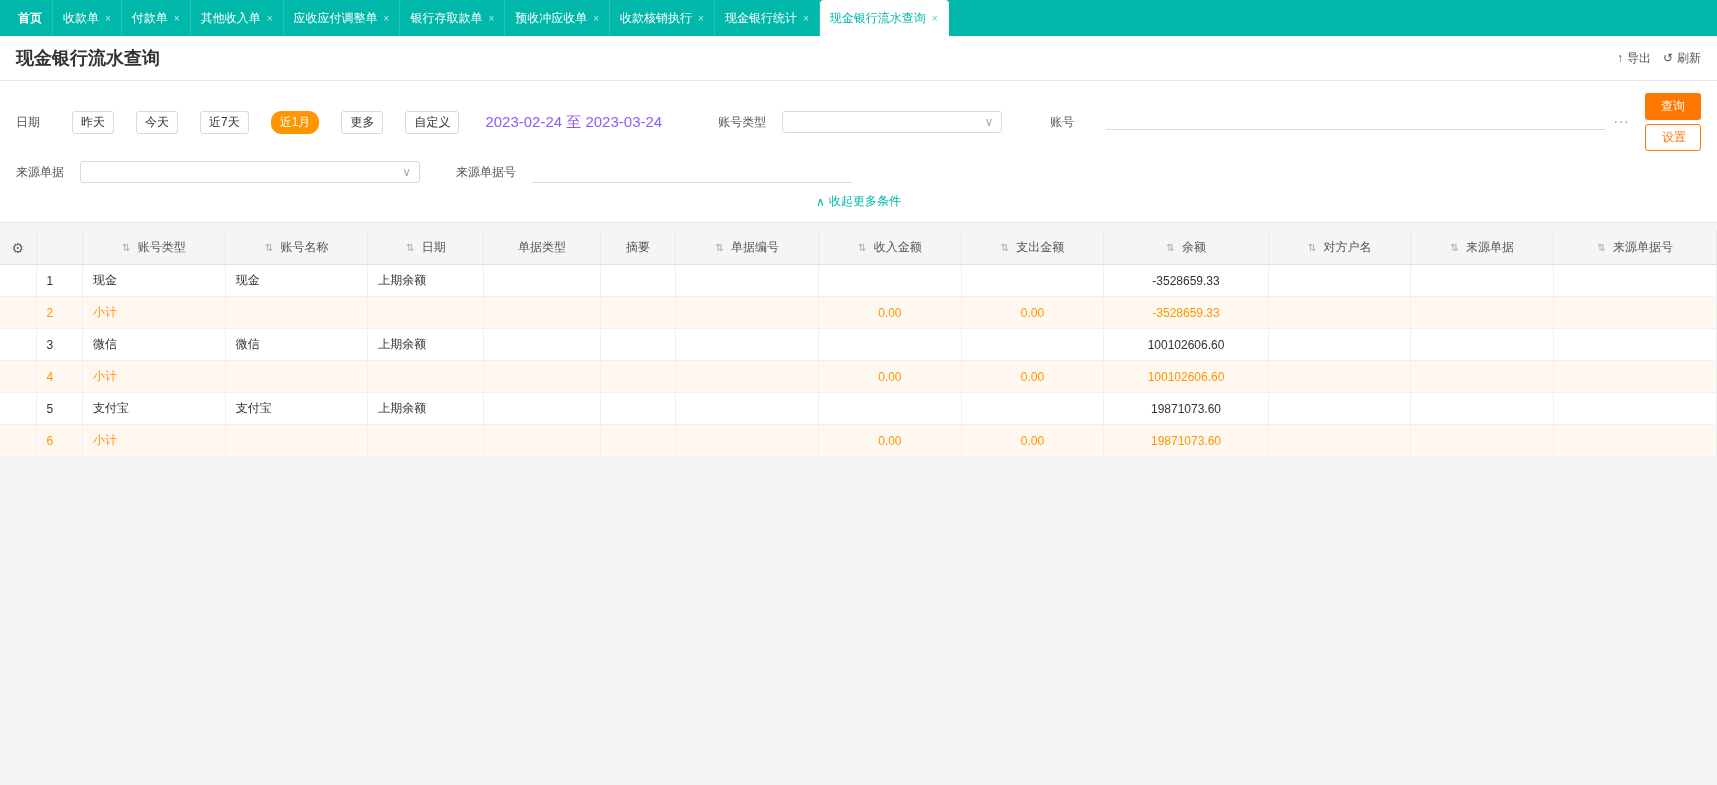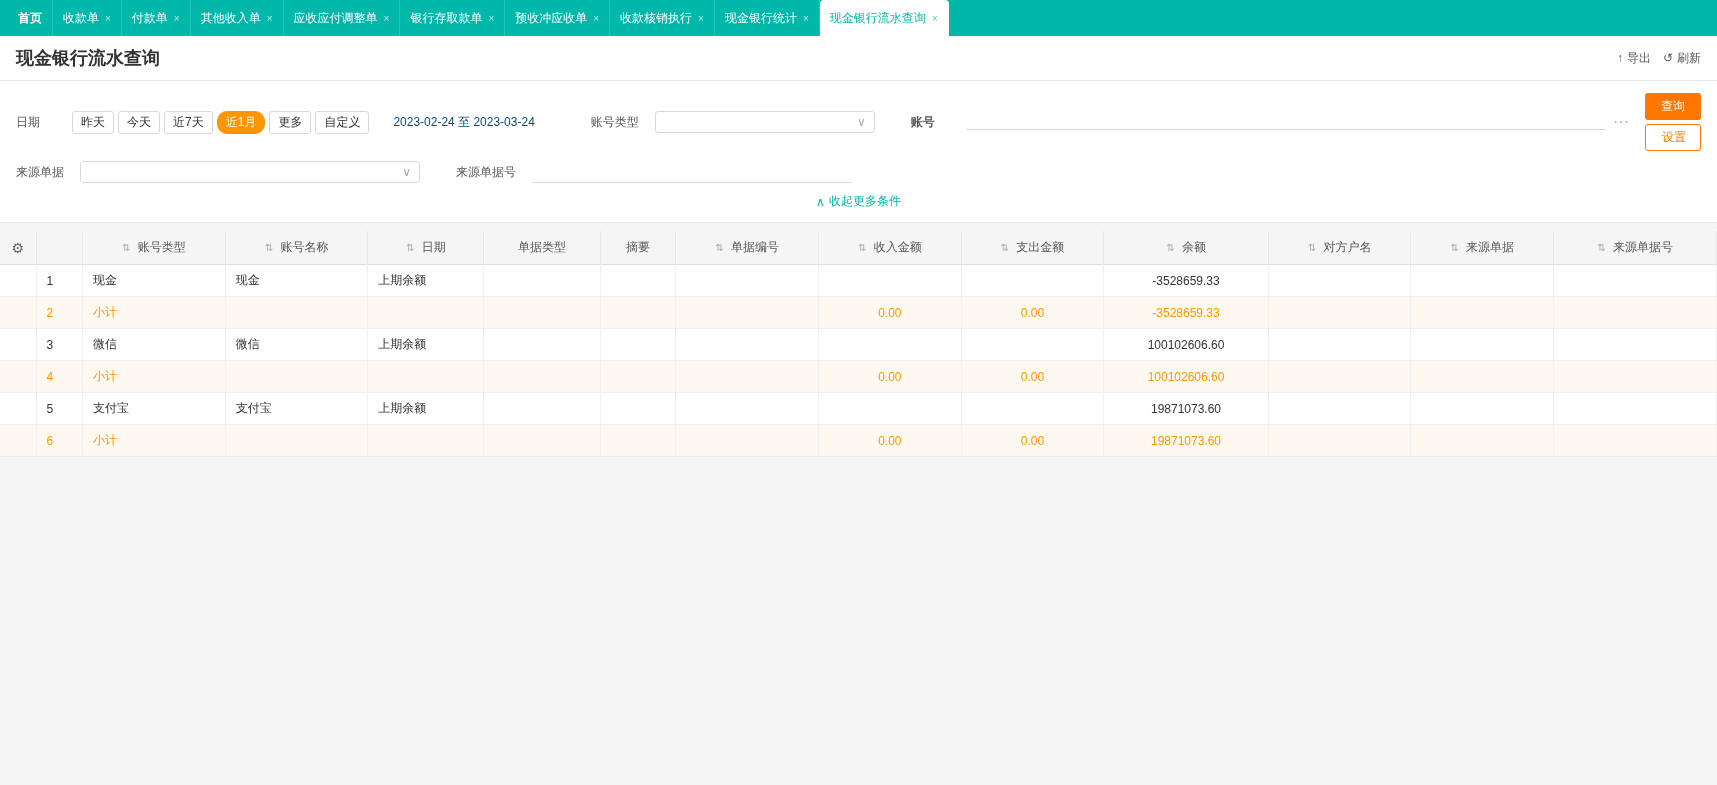--- a/index.html
+++ b/index.html
@@ -83,41 +83,41 @@
     }
     .filter-label {
       color: #555;
       font-size: 12px;
       white-space: nowrap;
       min-width: 40px;
     }
     .date-options {
       display: flex;
       align-items: center;
-      gap: 4px;
+      gap: 22px;
     }
     .date-btn {
       padding: 2px 8px;
       border: 1px solid #d9d9d9;
       border-radius: 3px;
       cursor: pointer;
       font-size: 12px;
       background: #fff;
       color: #333;
     }
     .date-btn.active {
       background: #ff9500;
       color: #fff;
       border-color: #ff9500;
       border-radius: 10px;
     }
     .date-range {
-      font-size: 12px;
-      color: #0c4a6e;
-      margin-left: 20px;
+      font-size: 15px;
+      color: #8b5cf6;
+      margin-left: 4px;
     }
     .filter-select {
       display: flex;
       align-items: center;
       border: 1px solid #d9d9d9;
       border-radius: 3px;
       padding: 3px 8px;
       min-width: 200px;
       cursor: pointer;
       background: #fff;
@@ -295,21 +295,21 @@
       <button class="date-btn">自定义</button>
       <span class="date-range">2023-02-24 至 2023-03-24</span>
     </div>
 
     <span style="margin-left:40px;" class="filter-label">账号类型</span>
     <div class="filter-select" style="min-width:220px;">
       <span>&nbsp;</span>
       <span class="arrow">∨</span>
     </div>
 
-    <span style="margin-left:20px;font-weight:bold;" class="filter-label">账号</span>
+    <span style="margin-left:32px;" class="filter-label">账号</span>
     <div style="flex:1; display:flex; align-items:center; gap:8px;">
       <div style="flex:1; border-bottom:1px solid #d9d9d9; min-width:200px;">&nbsp;</div>
       <span class="filter-dots">···</span>
     </div>
 
     <div style="display:flex; flex-direction:column; gap:4px;">
       <button class="btn-query">查询</button>
       <button class="btn-settings">设置</button>
     </div>
   </div>

